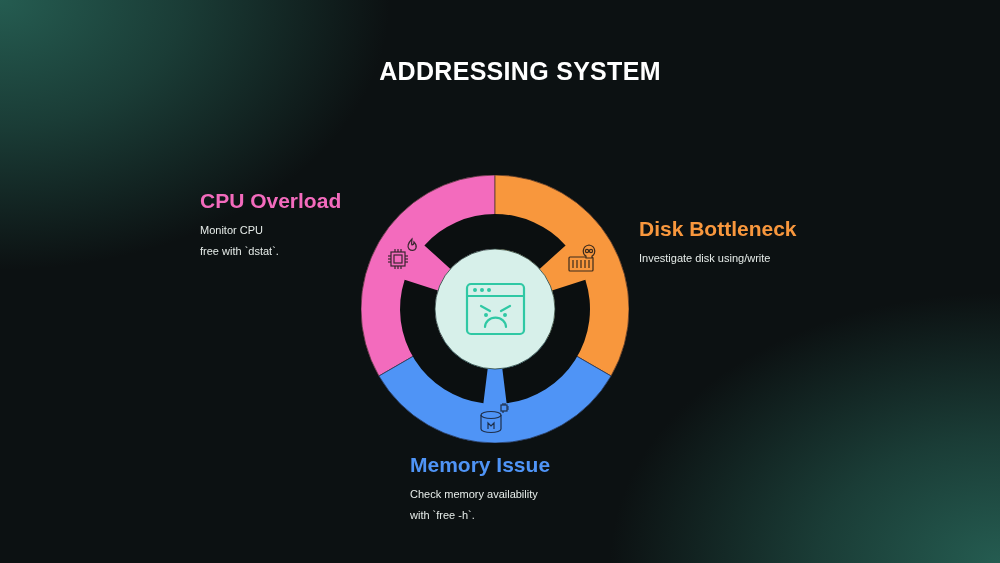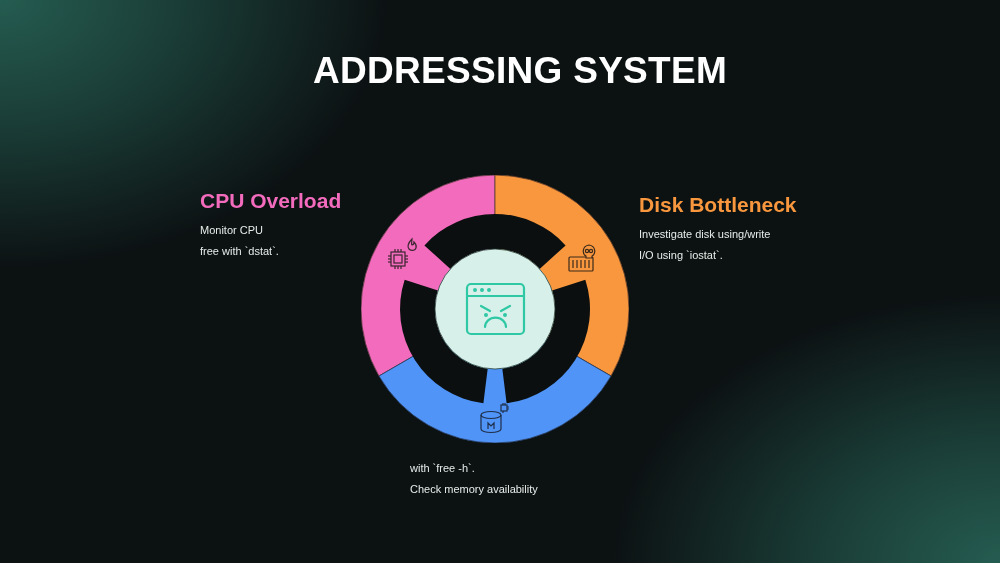--- a/index.html
+++ b/index.html
@@ -8,28 +8,28 @@
     position: relative;
     font-family: "Liberation Sans", "DejaVu Sans", sans-serif;
     background:
       radial-gradient(ellipse 520px 360px at 0% 0%, rgba(38,96,84,0.95) 0%, rgba(38,96,84,0.55) 35%, rgba(20,40,38,0) 75%),
       radial-gradient(ellipse 520px 360px at 100% 100%, rgba(38,96,84,0.95) 0%, rgba(38,96,84,0.55) 35%, rgba(20,40,38,0) 75%),
       #0c1112;
   }
   .title {
     position: absolute; left: 0; top: 50px; width: 1000px;
     text-align: center; color: #ffffff; font-weight: 700;
-    font-size: 37px; line-height: 42px; letter-spacing: 0.3px; padding-left: 40px;
+    font-size: 25px; line-height: 42px; letter-spacing: 0.3px; padding-left: 40px;
   }
   .title span { display: block; }
   .block { position: absolute; }
   .block .heading { font-weight: 700; font-size: 21px; line-height: 26px; }
   .block .desc { color: #e6ece9; font-size: 11px; line-height: 21px; margin-top: 6px; }
   #cpu { left: 200px; top: 188px; width: 170px; }
-  #disk { left: 639px; top: 192px; width: 210px; }
+  #disk { left: 639px; top: 216px; width: 210px; }
   #mem { left: 410px; top: 452px; width: 220px; }
   .diagram { position: absolute; left: 361px; top: 175px; width: 268px; height: 268px; }
   .diagram svg { display: block; }
 </style>
 </head>
 <body>
 
 <div class="title">
   <span>ADDRESSING SYSTEM</span>
 </div>
@@ -39,28 +39,28 @@
   <div class="desc">
     <div>Monitor CPU</div>
     <div>free with `dstat`.</div>
   </div>
 </div>
 
 <div class="block" id="disk">
   <div class="heading" style="color:#f8973d">Disk Bottleneck</div>
   <div class="desc">
     <div>Investigate disk using/write</div>
-    <div>I/O using `iostat`.</div>
   </div>
 </div>
 
 <div class="block" id="mem">
+  <div class="heading" style="color:#4f94f6">Memory Issue</div>
   <div class="desc">
+    <div>Check memory availability</div>
     <div>with `free -h`.</div>
-    <div>Check memory availability</div>
   </div>
 </div>
 
 <div class="diagram">
   <svg width="268" height="268" viewBox="-134 -134 268 268">
 
     <path d="M0,0 L0,-134 A134,134 0 0 0 -116.05,67 Z" fill="#f36bbd" stroke="#5a3a3f" stroke-width="0.8"></path>
     <path d="M0,0 L0,-134 A134,134 0 0 1 116.05,67 Z" fill="#f8973d" stroke="#5a3a2a" stroke-width="0.8"></path>
     <path d="M0,0 L116.05,67 A134,134 0 0 1 -116.05,67 Z" fill="#4f94f6" stroke="#2a3a5a" stroke-width="0.8"></path>
 

